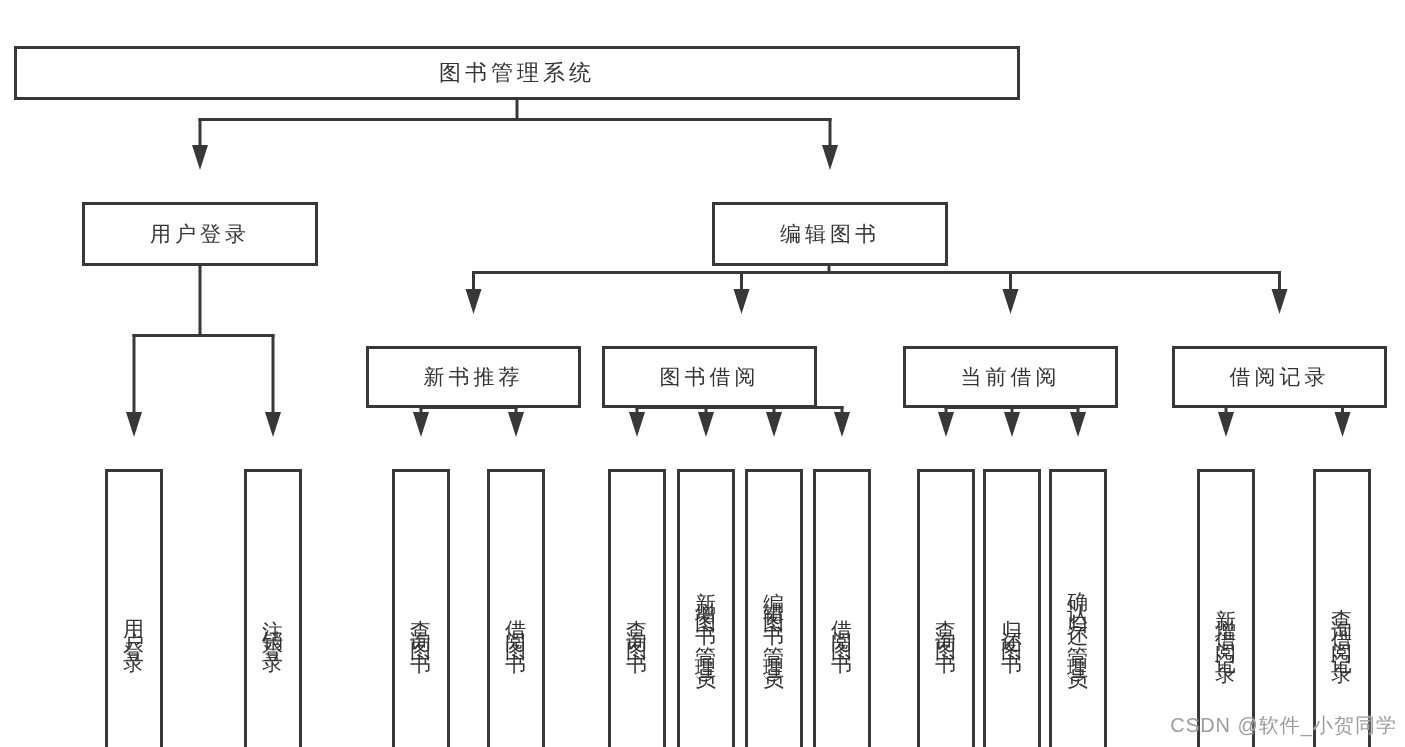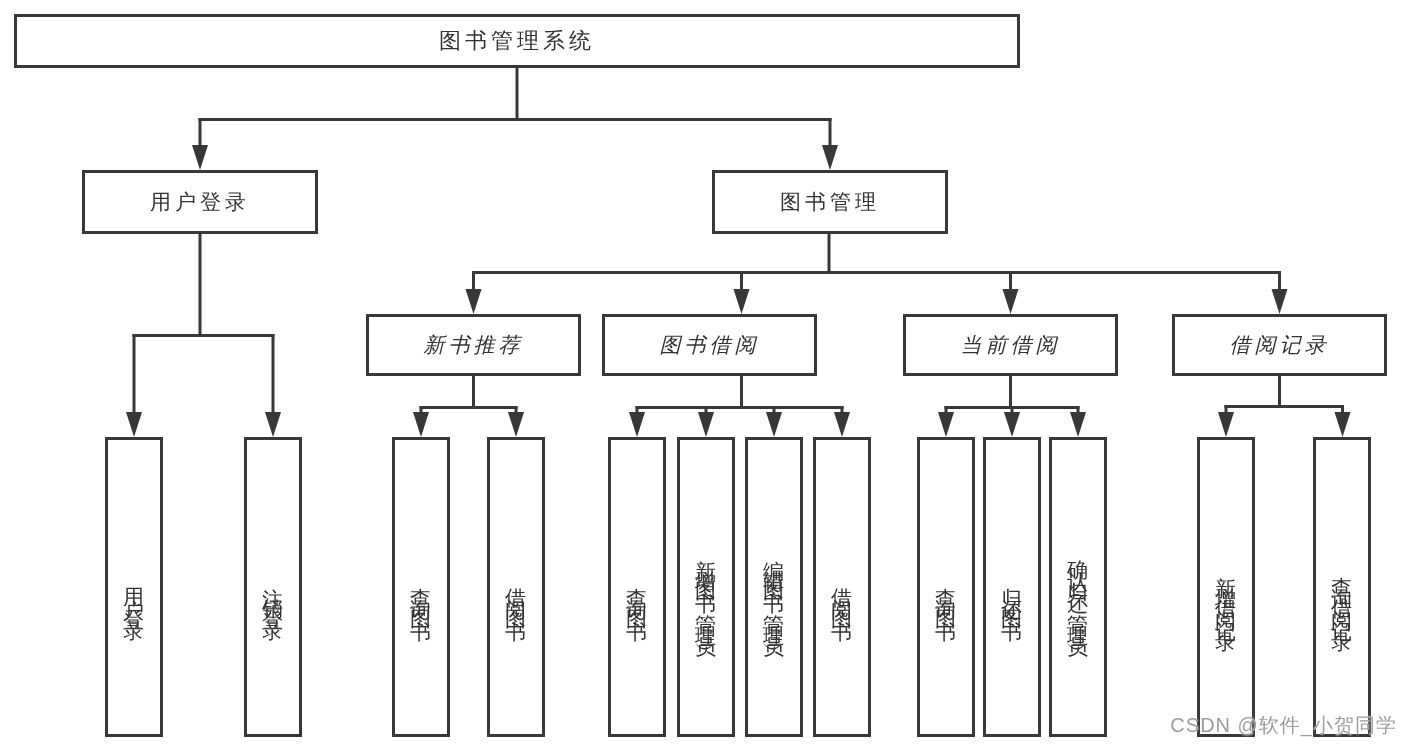--- a/index.html
+++ b/index.html
@@ -26,33 +26,34 @@
     box-sizing: border-box;
     border: 3px solid #383838;
     background: #ffffff;
     display: flex;
     align-items: center;
     justify-content: center;
     color: #333333;
     font-size: 21px;
     letter-spacing: 4px;
     white-space: nowrap;
+    margin-top: 32px;
   }
   .node-root {
     left: 14px; top: 14px;
     width: 1006px; height: 54px;
     font-size: 22px;
   }
   .node-l2 {
     top: 170px;
     width: 236px; height: 64px;
   }
   .node-l3 {
     top: 314px;
-    width: 215px; height: 62px; font-style: italic;
+    width: 215px; height: 62px;
   }
   .node-leaf {
     top: 437px;
     width: 58px; height: 300px;
     letter-spacing: 0;
   }
   .vtext {
     writing-mode: vertical-rl;
     letter-spacing: 11px;
     line-height: 1;
@@ -144,21 +145,21 @@
   </svg>
 
   <div class="node node-root">
     <span>图书管理系统</span>
   </div>
 
   <div class="node node-l2" style="left:82px">
     <span>用户登录</span>
   </div>
   <div class="node node-l2" style="left:712px">
-    <span>图书管理</span>
+    <span>编辑图书</span>
   </div>
 
   <div class="node node-l3" style="left:366px">
     <span>新书推荐</span>
   </div>
   <div class="node node-l3" style="left:602px">
     <span>图书借阅</span>
   </div>
   <div class="node node-l3" style="left:1172px">
     <span>借阅记录</span>

